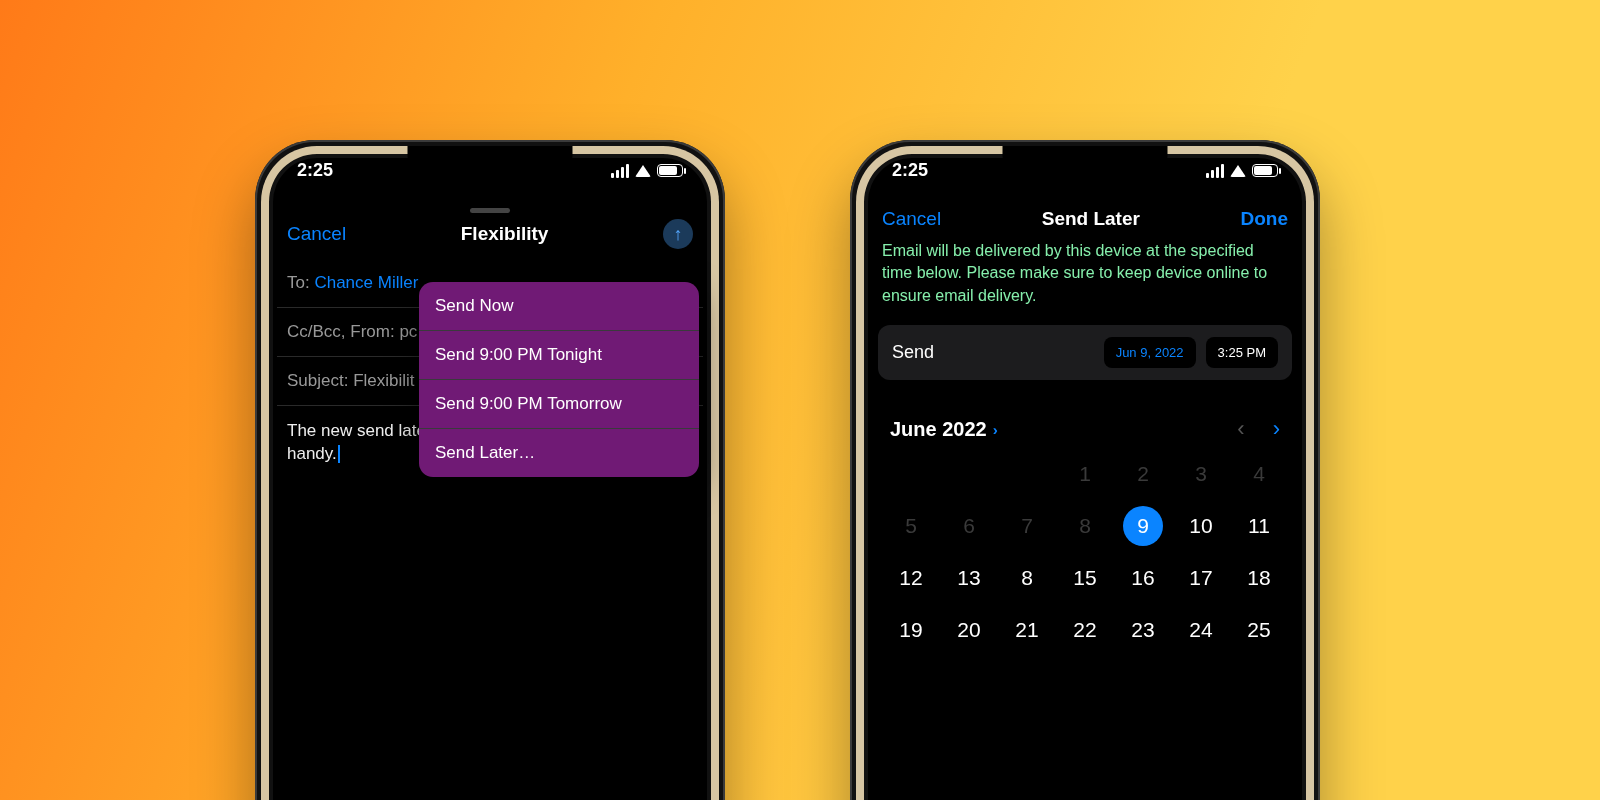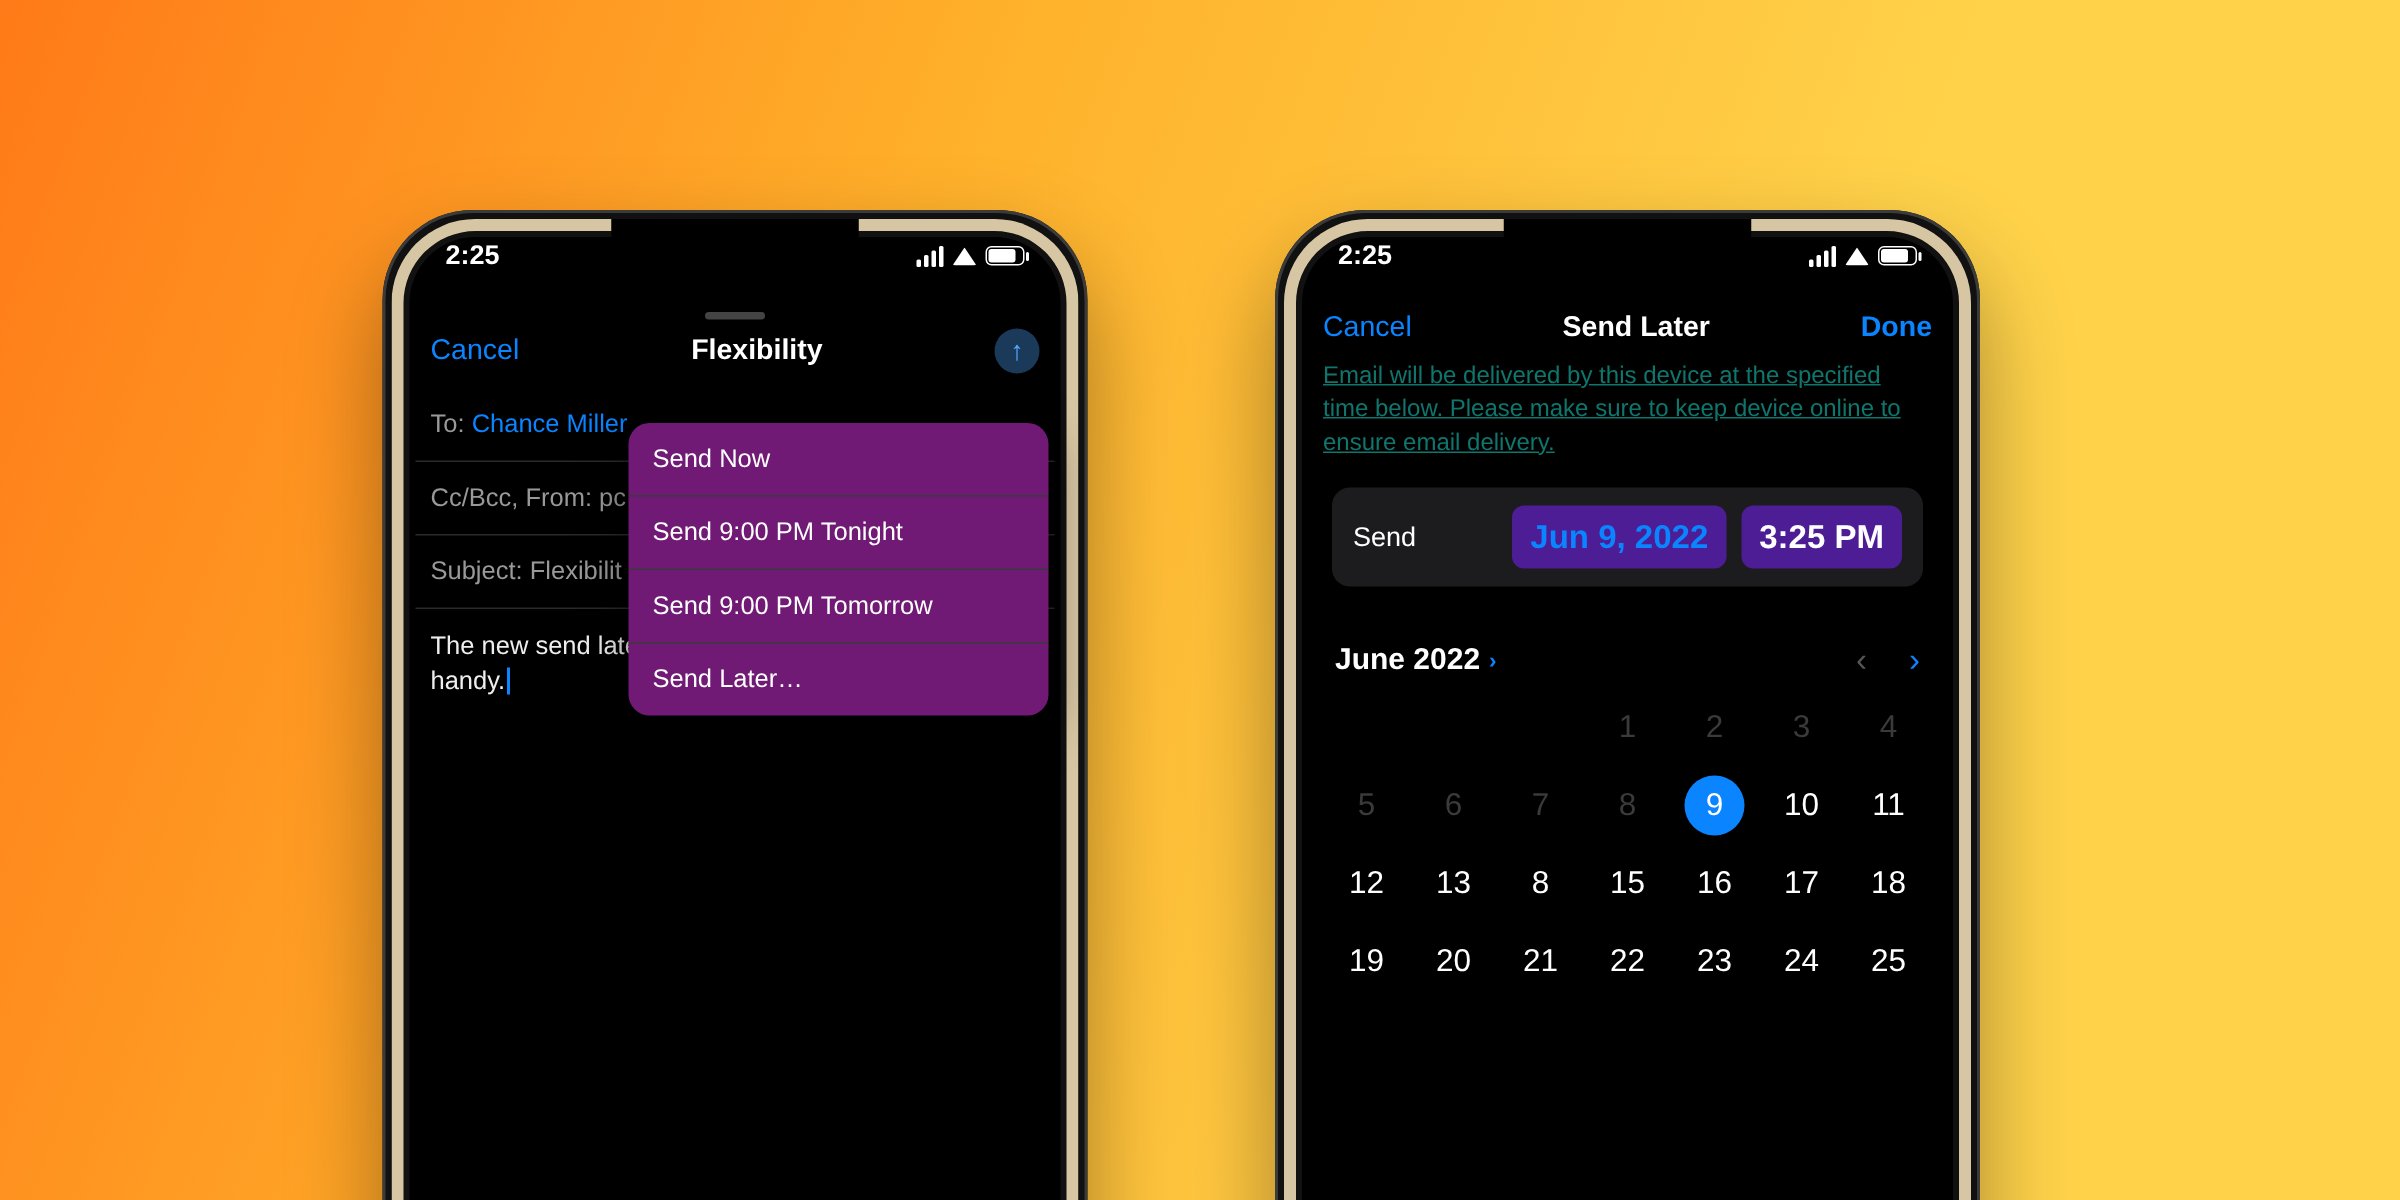--- a/index.html
+++ b/index.html
@@ -76,28 +76,28 @@
     position:absolute; top:80px; right:4px;
     width:280px;
     background:#701a75;
     border-radius:14px;
     overflow:hidden;
     box-shadow:0 10px 30px rgba(0,0,0,.5);
   }
   .popover-item { padding:14px 16px; font-size:17px; color:#fff; border-bottom:1px solid #3a3a3c;}
   .popover-item:last-child{border-bottom:none;}
 
-  .desc { font-size:16px; color:#0f766e; line-height:1.4; padding:0 10px 18px;text-decoration:underline; }
+  .desc { font-size:16px; color:#86efac; line-height:1.4; padding:0 10px 18px; }
 
   .send-row {
-    background:#1c1c1e; border-radius:12px; margin:0 16px;
+    background:#1c1c1e; border-radius:12px; margin:0 6px;
     display:flex; align-items:center; padding:12px 14px; gap:10px;
   }
   .send-label{ flex:1; color:#fff; font-size:18px;}
-  .chip{ background:#4c1d95; border-radius:8px; padding:8px 12px; font-size:22px;font-weight:bold;}
+  .chip{ background:#000000; border-radius:8px; padding:8px 12px; font-size:13px;}
   .chip-blue{ color:#0a84ff; }
   .chip-white{ color:#fff; }
 
   .month-row{ display:flex; align-items:center; justify-content:space-between; padding:36px 18px 6px;}
   .month-title{ font-size:20px; font-weight:700; display:flex; align-items:center; gap:6px;}
   .month-title .chev{ color:#0a84ff; font-size:15px;}
   .month-arrows{ display:flex; gap:28px; font-size:22px;}
   .arrow-dim{ color:#555;}
   .arrow-blue{ color:#0a84ff;}
 

